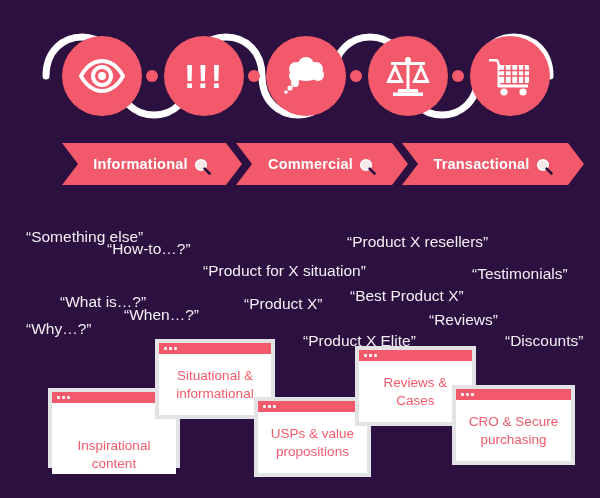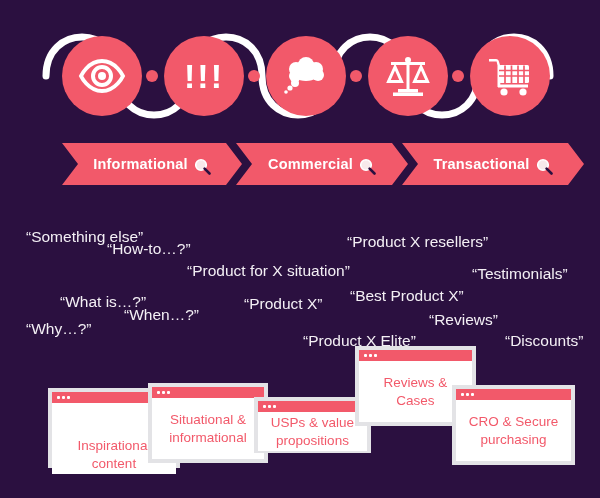--- a/index.html
+++ b/index.html
@@ -243,50 +243,50 @@
           <line x1="10.6" y1="10.6" x2="15.5" y2="15.5" stroke="#2b1040" stroke-width="2.6" stroke-linecap="round"></line>
         </svg>
       </span>
     </div>
   </div>
 
   <div class="queries" id="queries">
       <div class="query" style="left: 26px; top: 8px; margin-top: 15px;">“Something else”</div>
       <div class="query" style="left: 107px; top: 35px;">“How-to…?”</div>
       <div class="query" style="left: 347px; top: 28px;">“Product X resellers”</div>
-      <div class="query" style="left: 187px; top: 57px;">“Product for X situation”</div>
+      <div class="query" style="left: 203px; top: 57px;">“Product for X situation”</div>
       <div class="query" style="left: 60px; top: 72px; margin-top: 16px;">“What is…?”</div>
       <div class="query" style="left: 472px; top: 60px;">“Testimonials”</div>
       <div class="query" style="left: 350px; top: 82px;">“Best Product X”</div>
       <div class="query" style="left: 244px; top: 90px;">“Product X”</div>
       <div class="query" style="left: 124px; top: 101px;">“When…?”</div>
       <div class="query" style="left: 429px; top: 106px;">“Reviews”</div>
       <div class="query" style="left: 26px; top: 115px;">“Why…?”</div>
       <div class="query" style="left: 303px; top: 127px;">“Product X Elite”</div>
       <div class="query" style="left: 505px; top: 127px;">“Discounts”</div>
     </div>
 
   <div class="cards" id="cards">
       <div class="card" style="left: 48px; top: 53px; width: 132px; height: 80px; z-index: 1; gap: 32px;">
         <div class="card-bar">
           <span class="card-dot"></span>
           <span class="card-dot"></span>
           <span class="card-dot"></span>
         </div>
         <div class="card-body">Inspirational content</div>
       </div>
-      <div class="card" style="left: 148px; top: 4px; width: 120px; height: 80px; z-index: 2; margin-top: 44px;">
+      <div class="card" style="left: 155px; top: 4px; width: 120px; height: 80px; z-index: 2;">
         <div class="card-bar">
           <span class="card-dot"></span>
           <span class="card-dot"></span>
           <span class="card-dot"></span>
         </div>
         <div class="card-body">Situational &amp; informational</div>
       </div>
-      <div class="card" style="left: 254px; top: 62px; width: 117px; height: 56px; z-index: 3;">
+      <div class="card" style="left: 254px; top: 62px; width: 117px; height: 80px; z-index: 3;">
         <div class="card-bar">
           <span class="card-dot"></span>
           <span class="card-dot"></span>
           <span class="card-dot"></span>
         </div>
         <div class="card-body">USPs &amp; value propositions</div>
       </div>
       <div class="card" style="left: 355px; top: 11px; width: 121px; height: 80px; z-index: 4;">
         <div class="card-bar">
           <span class="card-dot"></span>

